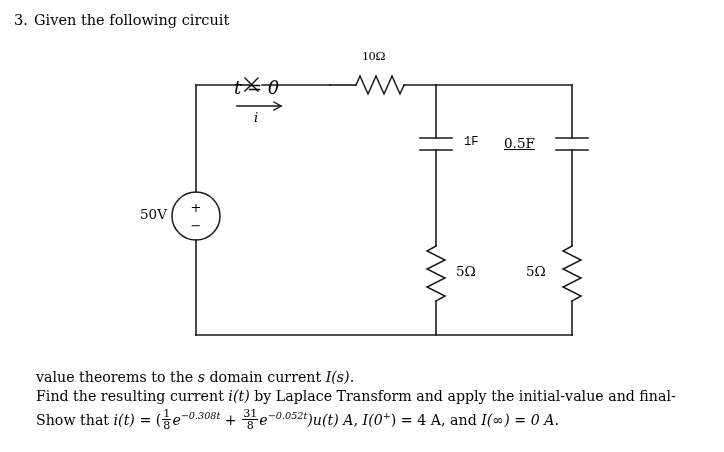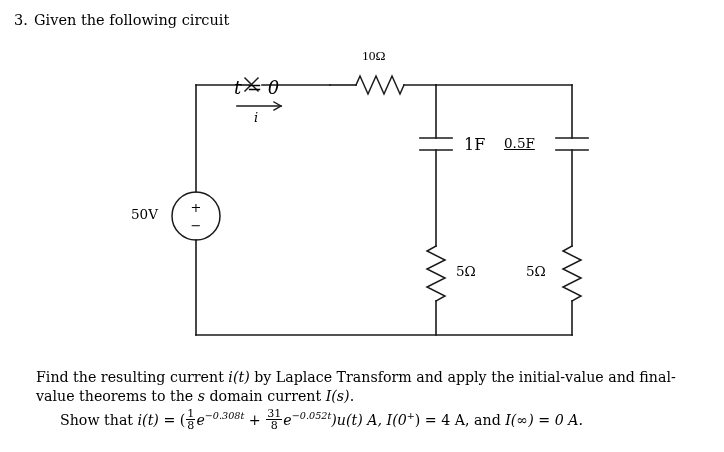--- a/index.html
+++ b/index.html
@@ -62,21 +62,21 @@
   }
   .frac .num {
     display: block;
     border-bottom: 1px solid #000;
     padding: 0 1px;
   }
   .frac .den {
     display: block;
     padding: 0 1px;
   }
-  .nowrap { white-space: nowrap; margin-left: 24px; }
+  .nowrap { white-space: nowrap; }
 </style>
 </head>
 <body>
 
 <div class="page">
 
   <div class="q-head">
     <span class="q-num">3.</span><span>Given the following circuit</span>
   </div>
 
@@ -133,36 +133,36 @@
       </g>
     </svg>
 
     
     <div style="position:absolute; left:234px; top:10px; font-size:18px; font-style:italic;margin-top:27px;">t = 0</div>
 
     <div style="position:absolute; left:254px; top:70px; font-size:13px; font-style:italic;">i</div>
 
     <div style="position:absolute; left:362px; top:8px; font-size:13.5px;font-family:Liberation Serif, serif;">10Ω</div>
 
-    <div style="position:absolute; left:464px; top:95px; font-size:16px;">1F</div>
+    <div style="position:absolute; left:464px; top:95px; font-size:12px;font-family:Liberation Mono, monospace;">1F</div>
 
     <div style="position:absolute; left:504px; top:95px; font-size:13.5px;text-decoration:underline;">0.5F</div>
 
     <div style="position:absolute; left:456px; top:223px; font-size:13.5px;">5Ω</div>
 
     <div style="position:absolute; left:526px; top:223px; font-size:13.5px;">5Ω</div>
 
-    <div style="position:absolute; left:131px; top:166px; font-size:13.5px;text-align:center;">50V</div>
+    <div style="position:absolute; left:140px; top:166px; font-size:13.5px;text-align:center;">50V</div>
   </div>
 
   <div class="bottom-text">
     <div>
-      <span>Find the resulting current </span><span class="italic">i(t)</span><span> by Laplace Transform and apply the initial-value and final-</span>
+      <span>value theorems to the </span><span class="italic">s</span><span> domain current </span><span class="italic">I(s)</span><span>.</span>
     </div>
     <div>
-      <span>value theorems to the </span><span class="italic">s</span><span> domain current </span><span class="italic">I(s)</span><span>.</span>
+      <span>Find the resulting current </span><span class="italic">i(t)</span><span> by Laplace Transform and apply the initial-value and final-</span>
     </div>
     <div class="nowrap">
       <span>Show that </span><span class="italic">i(t)</span><span> = (</span><span class="frac"><span class="num">1</span><span class="den">8</span></span><span class="italic">e</span><sup class="italic">−0.308t</sup><span> + </span><span class="frac"><span class="num">31</span><span class="den">8</span></span><span class="italic">e</span><sup class="italic">−0.052t</sup><span class="italic">)u(t) A, </span><span class="italic">I(0</span><sup>+</sup><span>) = 4 A, and </span><span class="italic">I(∞) = 0 A.</span>
     </div>
   </div>
 
 </div>
 
 </body></html>

